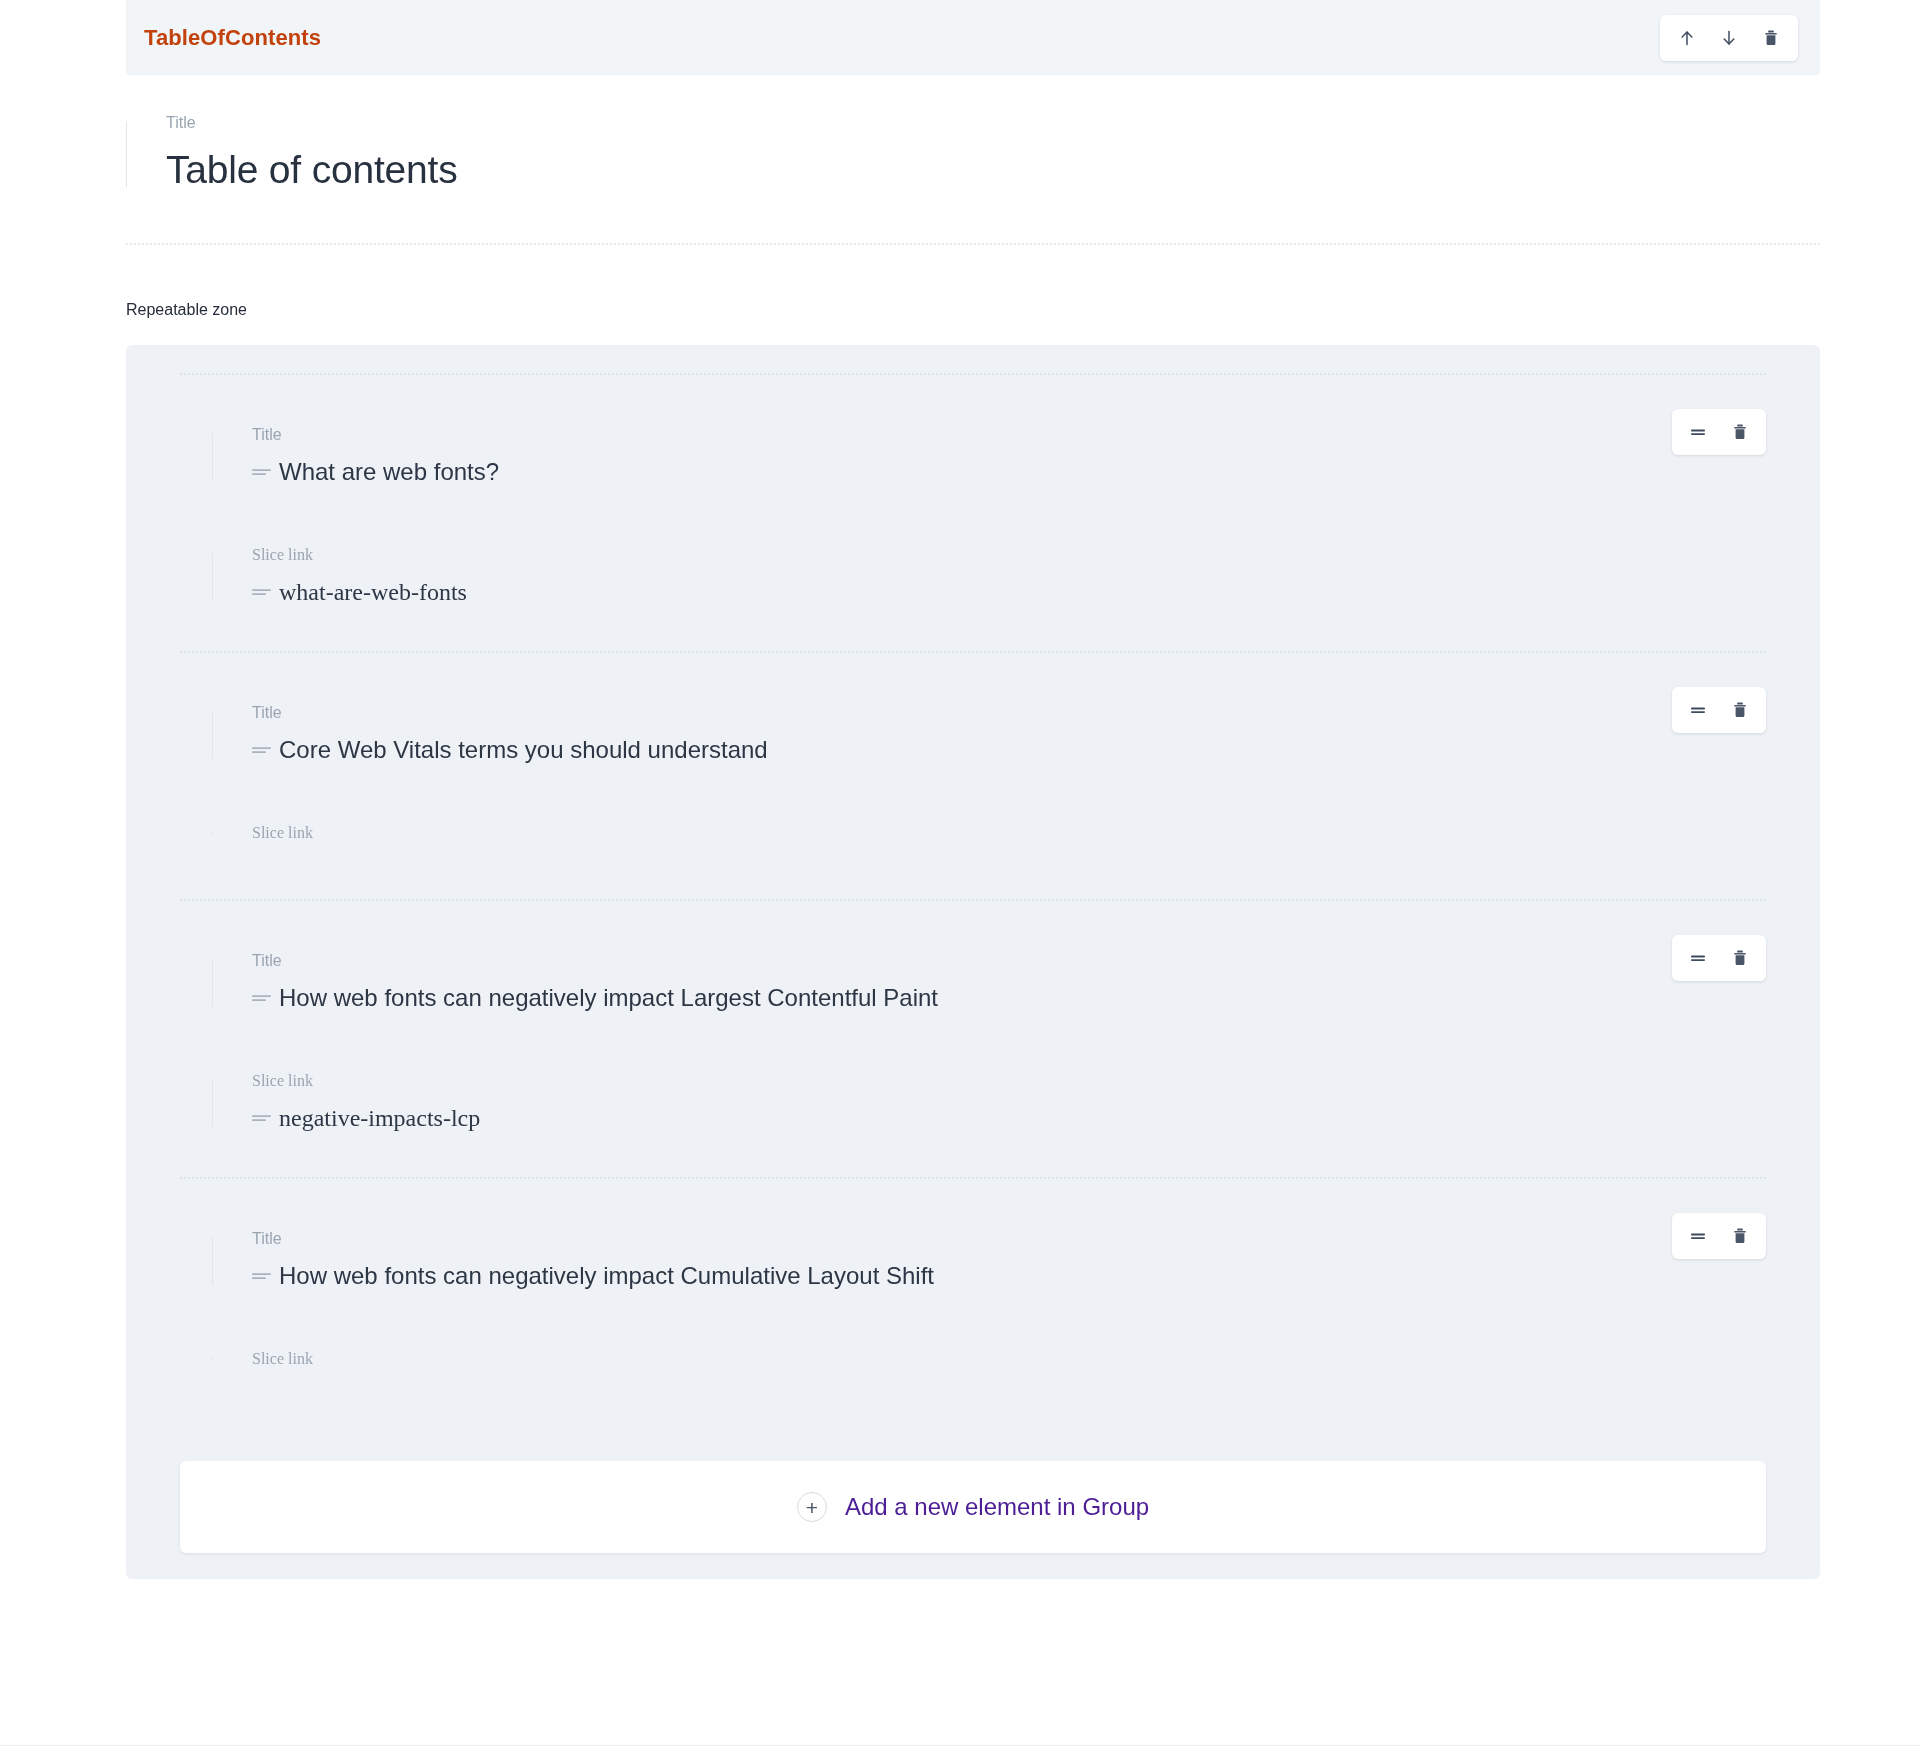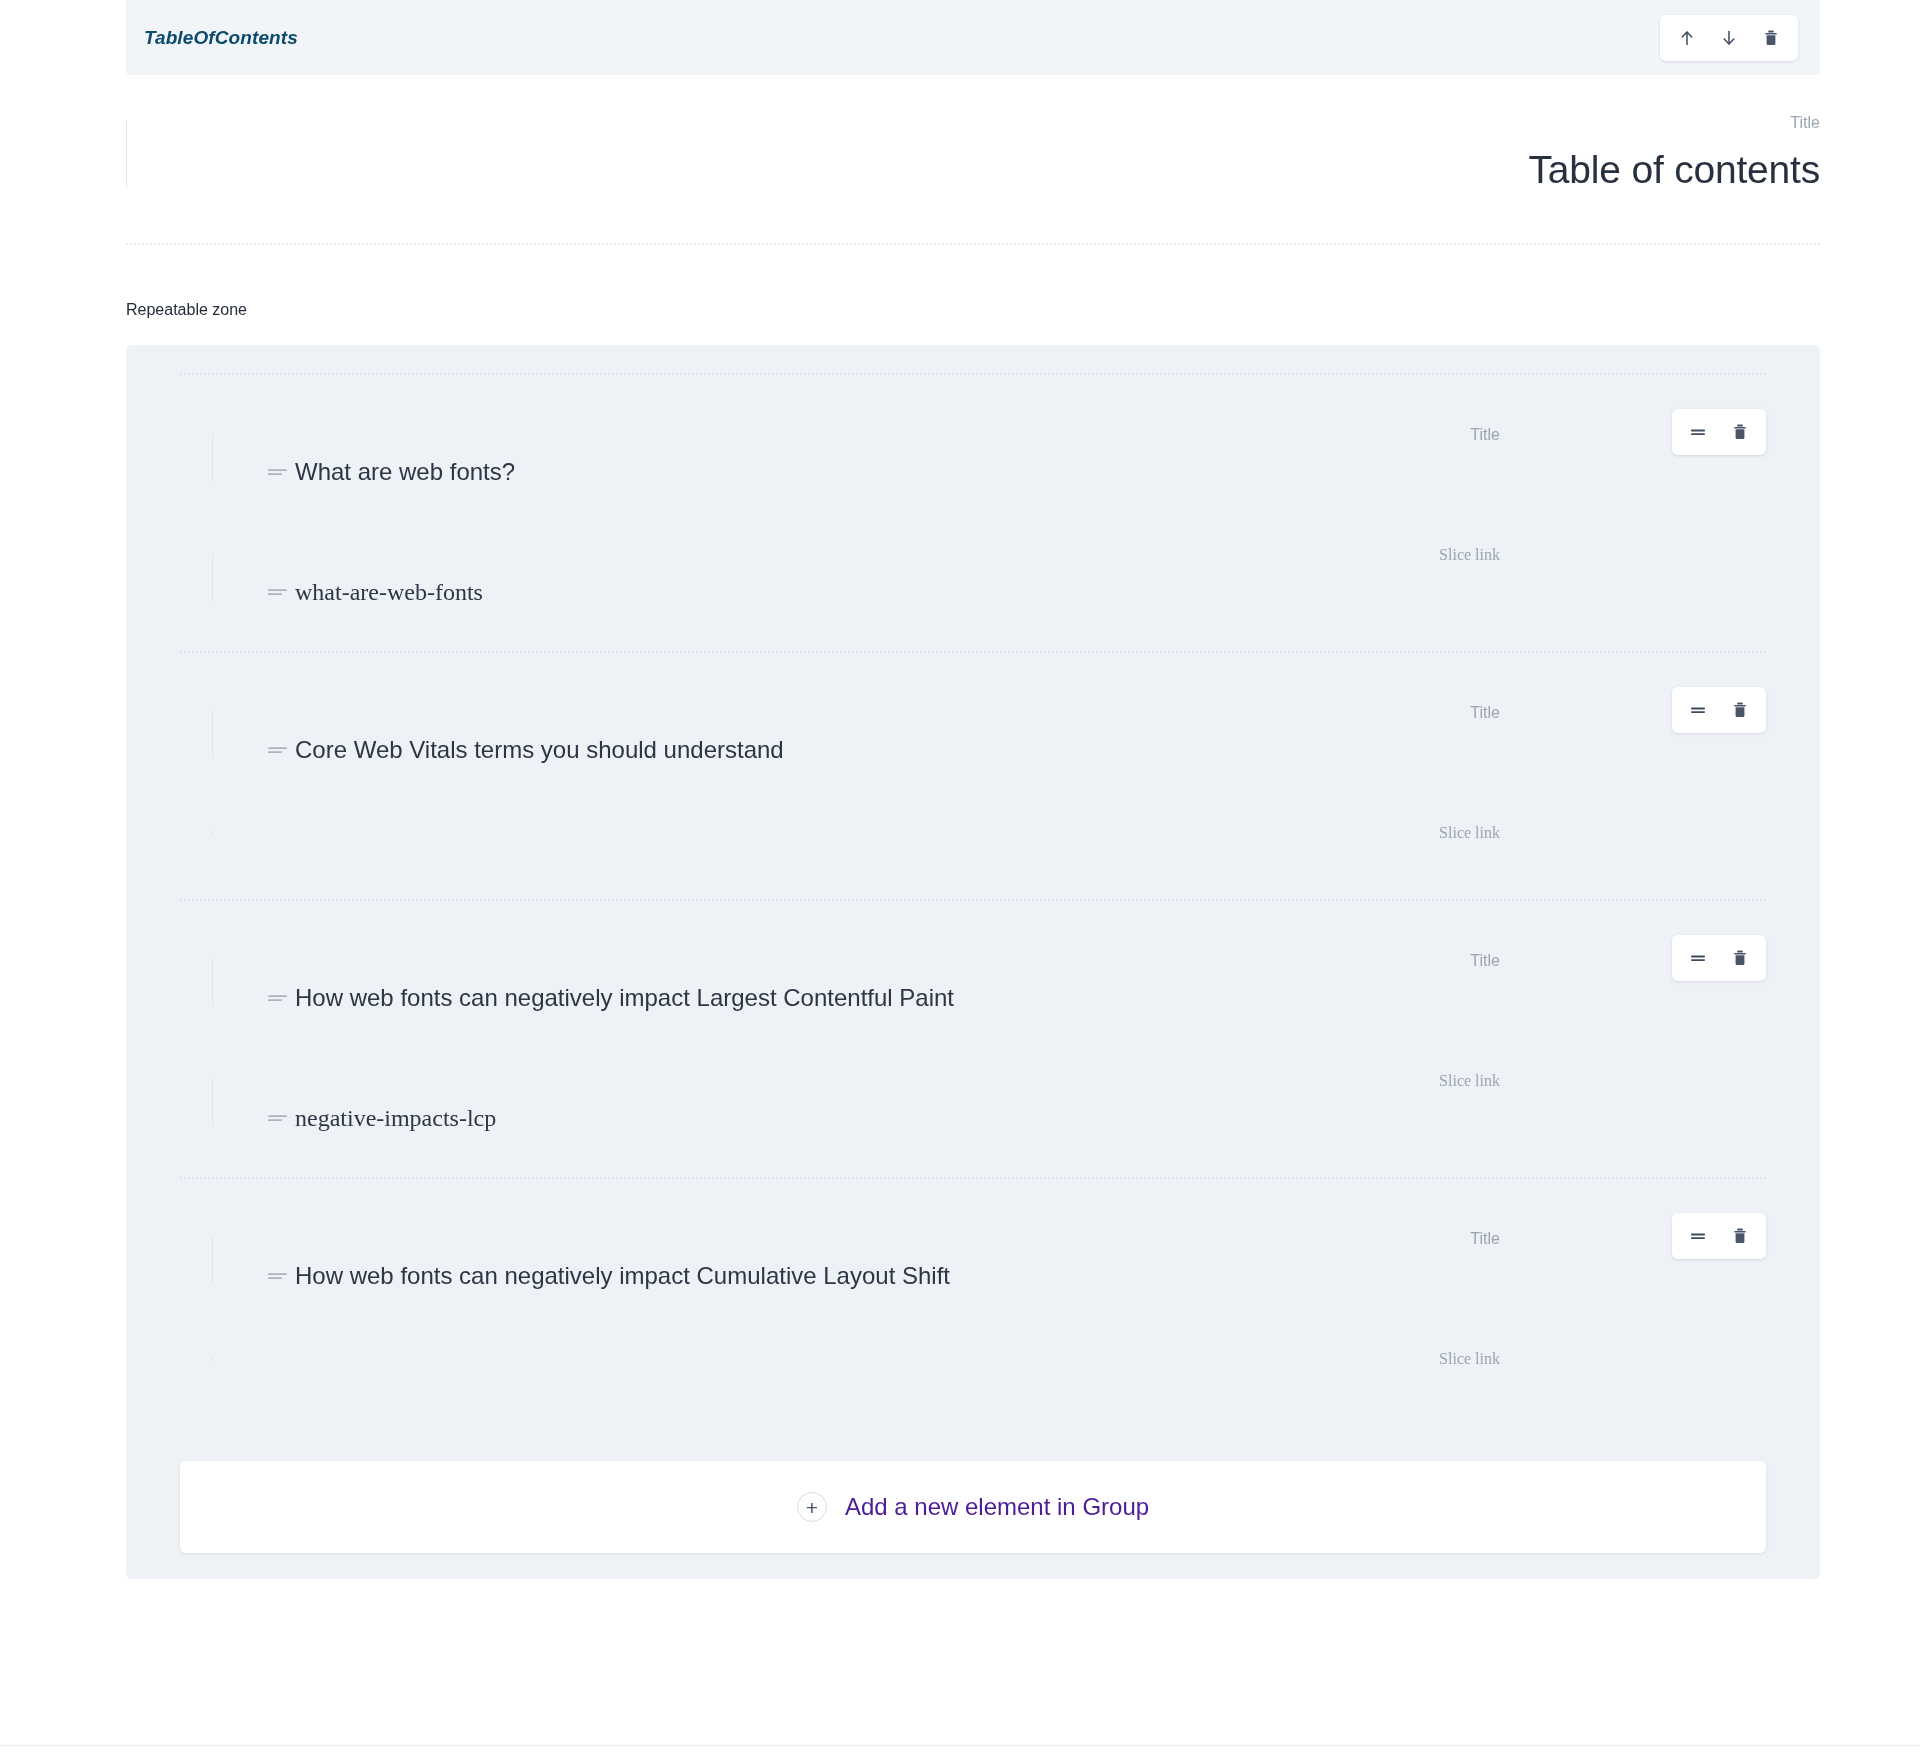--- a/index.html
+++ b/index.html
@@ -34,25 +34,24 @@
     height: 75px;
     background: #f1f5f8;
     border-radius: 0 0 4px 4px;
     display: flex;
     align-items: center;
     justify-content: space-between;
     padding: 0 22px 0 18px;
   }
 
   .slice-header-title {
-    font-size: 19px;
+    font-size: 22px;
     font-weight: 700;
-    color: #0c4a6e;
+    color: #c2410c;
     letter-spacing: 0.1px;
-    font-style: italic;
   }
 
   .header-actions {
     display: flex;
     align-items: center;
     background: #ffffff;
     border-radius: 6px;
     box-shadow: 0 1px 3px rgba(30, 45, 70, 0.14);
     height: 46px;
     padding: 0 6px;
@@ -68,22 +67,21 @@
     border: none;
     cursor: pointer;
     border-radius: 4px;
   }
 
   .icon-btn svg { display: block; }
 
   
   .field-block {
     position: relative;
-    padding-left: 56px;
-    text-align: right;
+    padding-left: 40px;
   }
 
   .field-rule {
     position: absolute;
     left: 0;
     top: 6px;
     bottom: 6px;
     width: 1px;
     background: #dfe5ea;
   }

